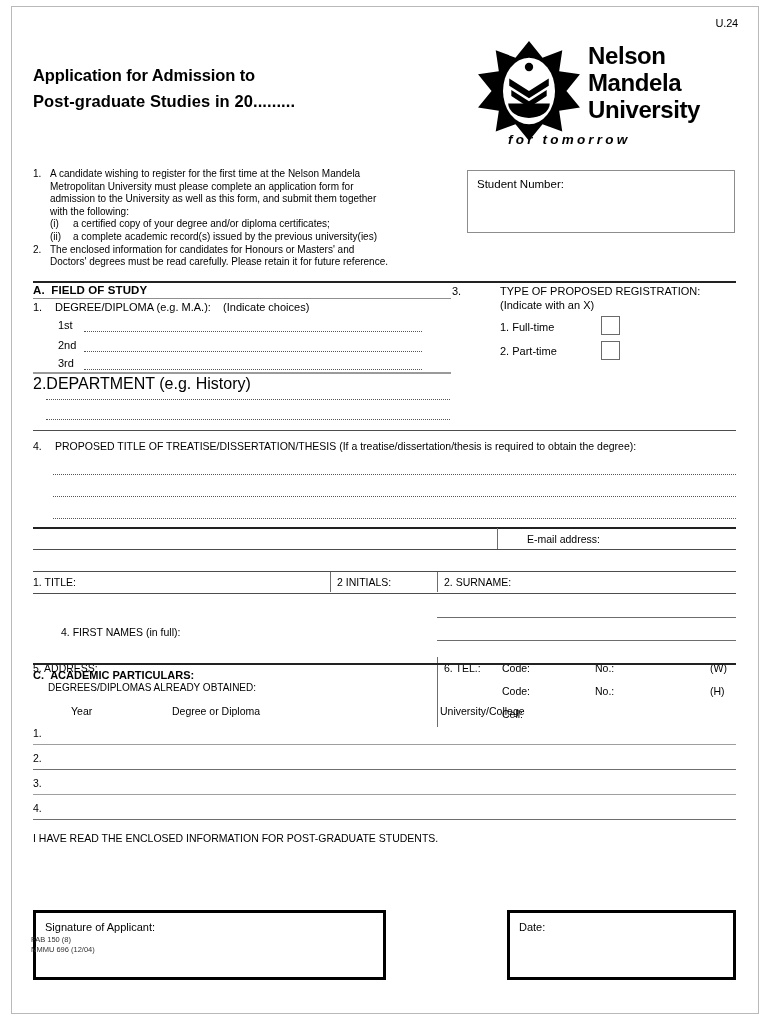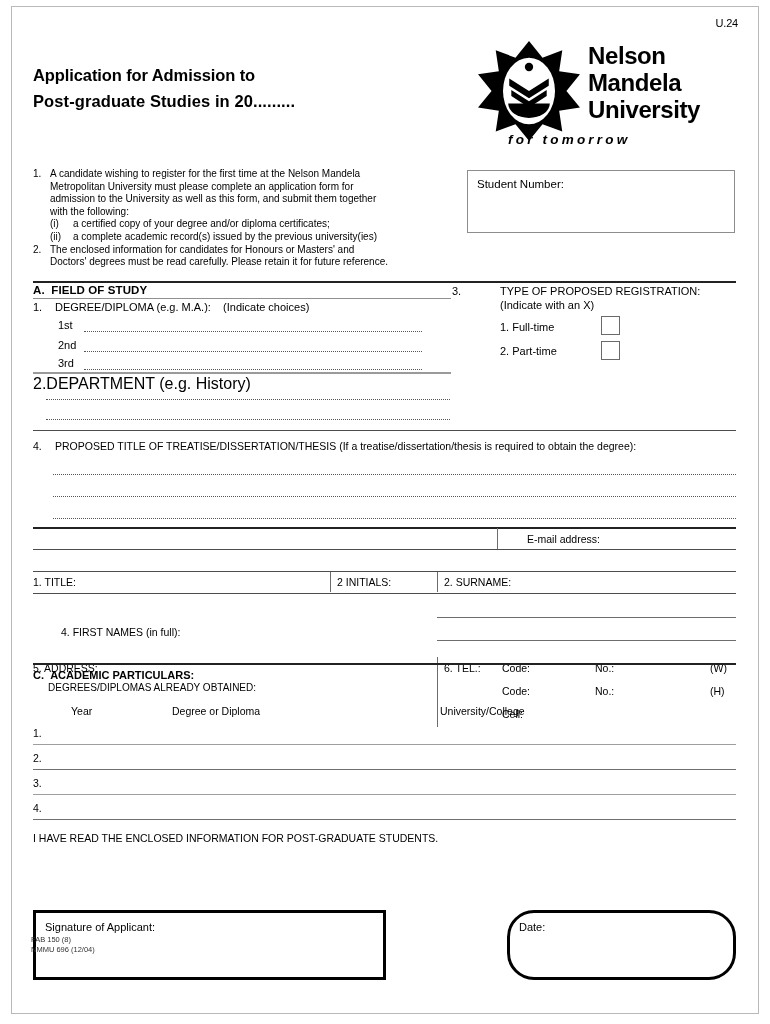--- a/index.html
+++ b/index.html
@@ -295,21 +295,21 @@
   <div class="abs" style="left:33px; top:794px; width:703px; height:0; border-top:1px solid #9e9e9e;"></div>
 
   <div class="abs c-rownum" style="top:802px;">4.</div>
   <div class="abs" style="left:33px; top:819px; width:703px; height:0; border-top:1px solid #6f6f6f;"></div>
 
   <div class="abs declare">I HAVE READ THE ENCLOSED INFORMATION FOR POST-GRADUATE STUDENTS.</div>
 
   <div class="abs sig-box" style="left:33px; top:862px; width:353px; height:70px;">
     <div class="lbl">Signature of Applicant:</div>
   </div>
-  <div class="abs sig-box" style="left:507px; top:862px; width:229px; height:70px;border-radius:27px;">
+  <div class="abs sig-box" style="left:507px; top:862px; width:229px; height:70px;">
     <div class="lbl">Date:</div>
   </div>
 
   <div class="abs footer">
     <div>FAB 150 (8)</div>
     <div>NMMU 696 (12/04)</div>
   </div>
 </div>
 
 </body></html>

